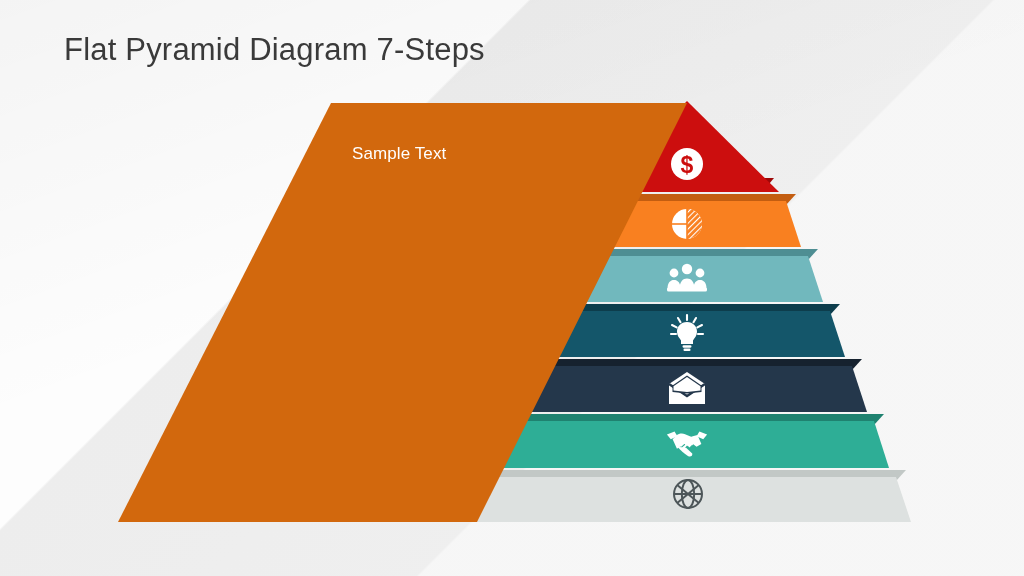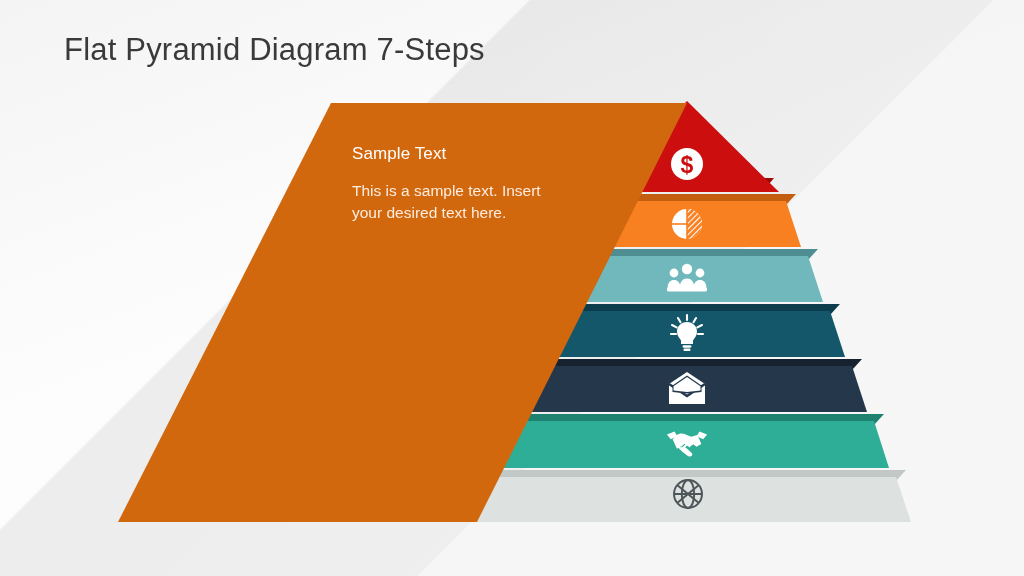--- a/index.html
+++ b/index.html
@@ -204,17 +204,16 @@
         <ellipse cx="20" cy="20" rx="6.2" ry="14"></ellipse>
         <line x1="6" y1="20" x2="34" y2="20"></line>
         <path d="M9.2 11 C14 15 26 25 30.8 29"></path>
         <path d="M9.2 29 C14 25 26 15 30.8 11"></path>
       </g>
     </svg>
   </div>
 
   <div id="callout-text">
     <div id="callout-heading">Sample Text</div>
-    <div id="callout-body">This is a sample text. Insert your desired text here.</div>
   </div>
 
 
 </div>
 
 </body></html>

